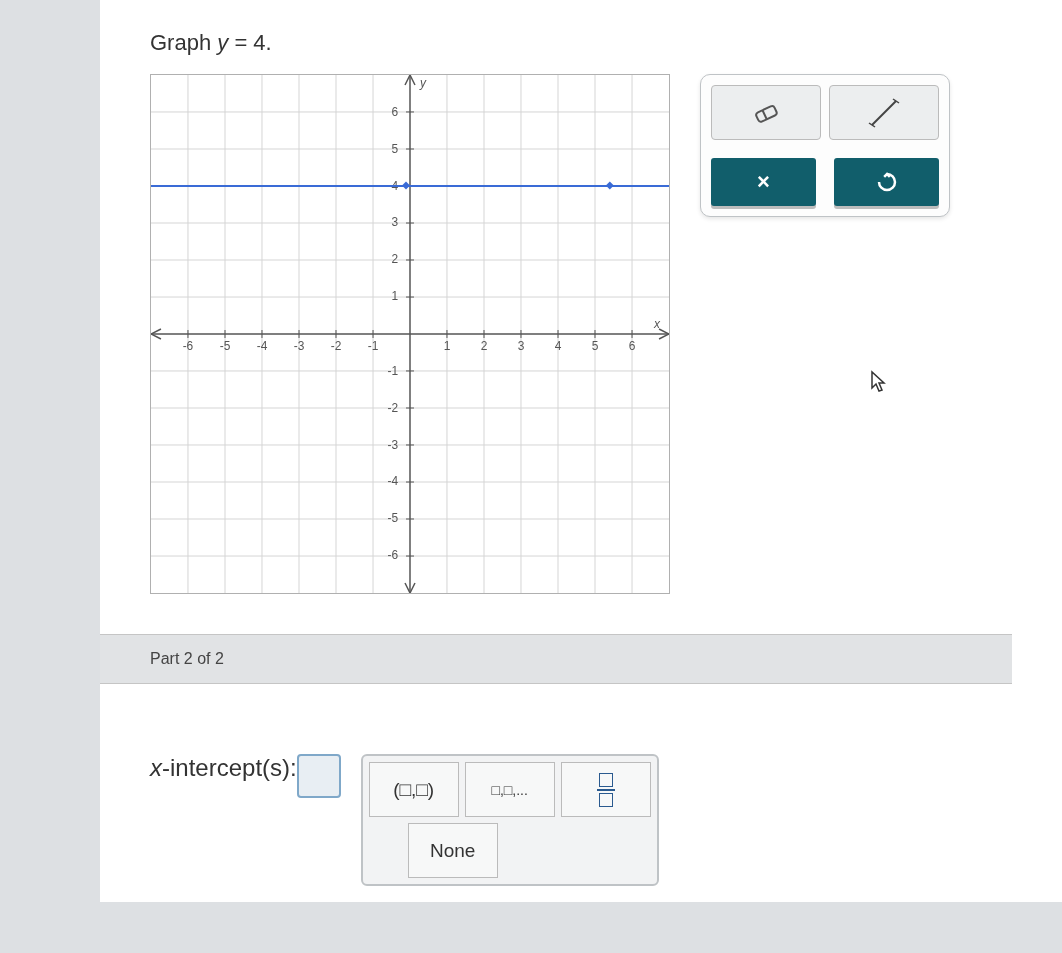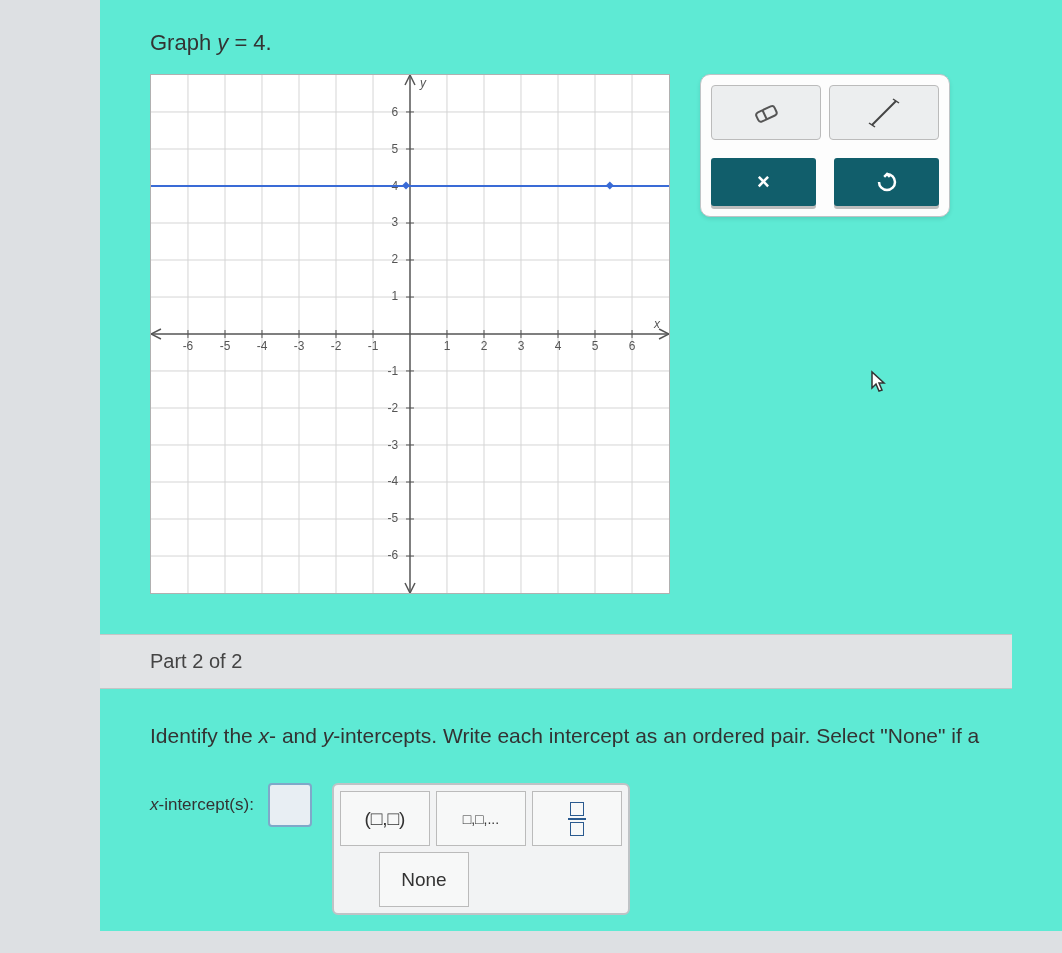--- a/index.html
+++ b/index.html
@@ -5,21 +5,21 @@
     * { box-sizing: border-box; margin: 0; padding: 0; }
     body {
       background: #dde0e3;
       font-family: Arial, sans-serif;
       width: 1062px;
       height: 953px;
       overflow: hidden;
       position: relative;
     }
     .main-panel {
-      background: #5eead4;
+      background: #ffffff;
       margin-left: 100px;
       width: 962px;
       padding: 30px 0 16px 50px;
       position: relative;
     }
     .prompt {
       font-size: 22px;
       color: #333;
       margin-bottom: 18px;
     }
@@ -85,21 +85,21 @@
       right: 170px;
       top: 370px;
     }
     .part2-header {
       margin-top: 40px;
       background: #e1e3e5;
       padding: 15px 50px;
       width: 100%;
       margin-left: -50px;
       padding-left: 50px;
-      font-size: 20px;
+      font-size: 16px;
       color: #444;
       border-top: 1px solid #c5c5c5;
       border-bottom: 1px solid #c5c5c5;
     }
     .part2-body {
       padding-top: 35px;
       font-size: 21px;
       color: #333;
     }
     .intercept-row {
@@ -108,23 +108,21 @@
       margin-top: 35px;
       gap: 20px;
     }
     .intercept-labels {
       display: flex;
       flex-direction: column;
       gap: 32px;
     }
     .intercept-line {
       display: flex;
-      align-items: center;
-      gap: 14px;
-      font-size: 17px;
+      font-size: 24px;
     }
     .var-italic { font-style: italic; }
     .input-box {
       width: 44px;
       height: 44px;
       border: 2px solid #7fa8c9;
       background: #e8eef3;
       border-radius: 4px;
     }
     .keypad {
@@ -312,23 +310,20 @@
 
   <svg class="cursor-icon" width="24" height="24" viewBox="0 0 24 24">
     <path d="M 4 2 L 4 18 L 8 14 L 11 21 L 14 20 L 11 13 L 16 13 Z" fill="#fff" stroke="#333" stroke-width="1.5"></path>
   </svg>
 
   <div class="part2-header">
     <span>Part 2 of 2</span>
   </div>
 
   <div class="part2-body">
-    <div>
-      <span>Identify the </span><span class="var-italic">x</span><span>- and </span><span class="var-italic">y</span><span>-intercepts. Write each intercept as an ordered pair. Select "None" if a</span>
-    </div>
 
     <div class="intercept-row">
       <div class="intercept-labels">
         <div class="intercept-line">
           <span><span class="var-italic">x</span><span>-intercept(s):</span></span>
           <div class="input-box"></div>
         </div>
       </div>
 
       <div class="keypad">

